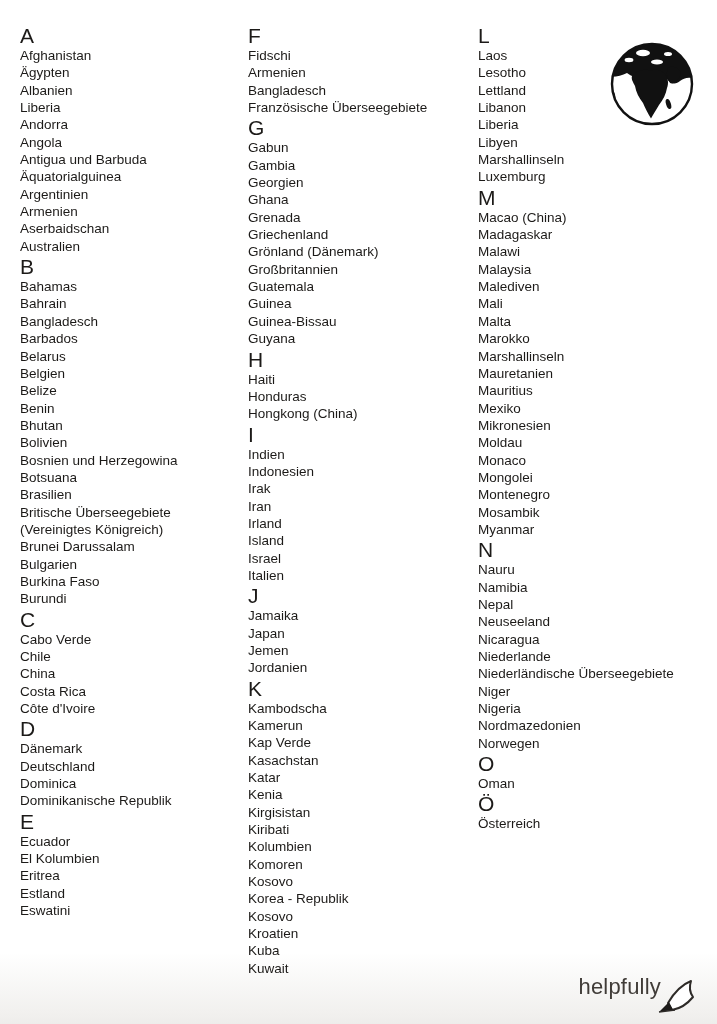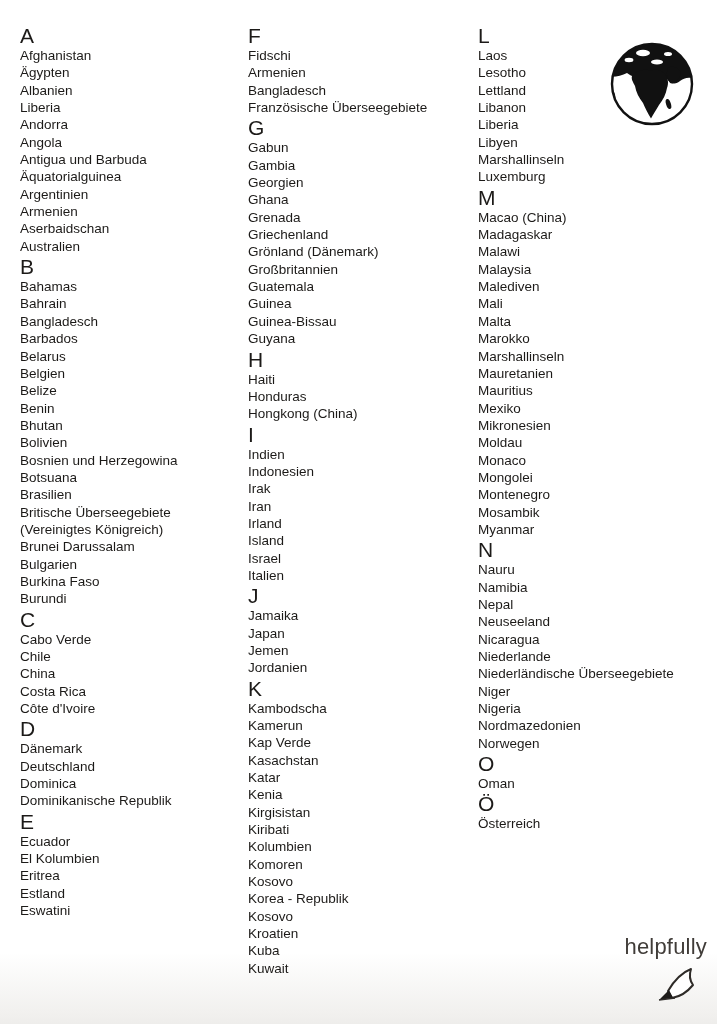--- a/index.html
+++ b/index.html
@@ -20,22 +20,22 @@
   .letter-heading{
     font-size:21px;line-height:23px;color:#1c1a18;
     font-weight:400;
   }
   .country-item{
     font-size:13.5px;line-height:17.35px;color:#1c1a18;
     white-space:normal;
   }
   .globe{position:absolute;left:608px;top:40px;width:88px;height:88px;}
   .logo{
-    position:absolute;right:16px;bottom:16px;
-    display:flex;align-items:flex-end;flex-direction:column;
+    position:absolute;right:16px;bottom:4px;
+    display:flex;align-items:flex-start;
   }
   .logo-text{
     font-size:22px;color:#403c38;letter-spacing:0.2px;
     line-height:22px;margin-right:-6px;margin-bottom:6px;
   }
   .logo-mark{width:46px;height:44px;display:block;}
 </style>
 </head>
 <body>
 

